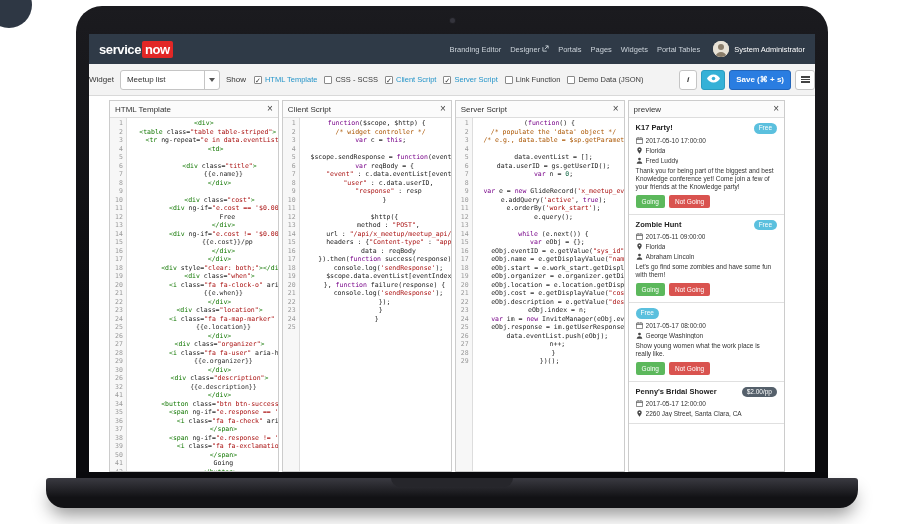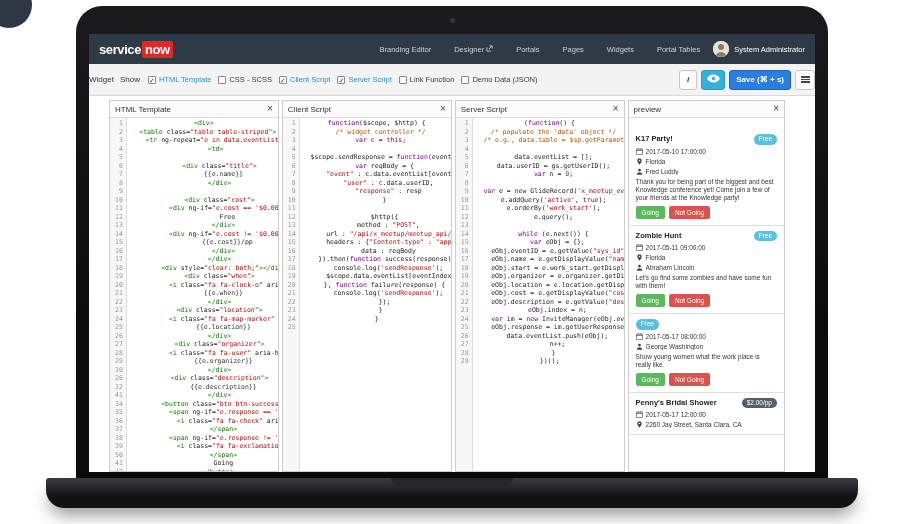--- a/index.html
+++ b/index.html
@@ -22,21 +22,21 @@
 
   .screen { width:726px; height:438px; background:#fff; overflow:hidden;
     display:flex; flex-direction:column; }
 
   
   .sn-header { height:30px; background:#2f3a47; display:flex; align-items:center;
     padding:0 10px; flex:0 0 auto; }
   .logo { font-size:13px; font-weight:bold; color:#fff; letter-spacing:-.4px; white-space:nowrap; }
   .logo .now { background:#e22726; padding:1px 3px; margin-left:1px; border-radius:2px; }
   .nav { display:flex; margin-left:auto; align-items:center; }
-  .nav-item { color:#ccd3da; font-size:7.5px; margin-left:23px; cursor:pointer;
+  .nav-item { color:#ccd3da; font-size:7.5px; margin-left:9px; cursor:pointer;
     display:flex; align-items:center; gap:2px; white-space:nowrap; }
   .user { display:flex; align-items:center; gap:5px; color:#fff; font-size:7.5px;
     margin-left:13px; cursor:pointer; white-space:nowrap; }
   .avatar { width:16px; height:16px; border-radius:50%; background:#e8e2d6; overflow:hidden; flex:0 0 auto; }
   .avatar svg { display:block; width:16px; height:16px; }
 
   
   .toolbar { height:32px; background:#f3f3f3; border-bottom:1px solid #d9d9d9;
     display:flex; align-items:center; padding:0 0; gap:6px; font-size:8px;
     color:#333; flex:0 0 auto; }
@@ -76,21 +76,21 @@
     text-align:right; padding:1px 3px 0 5px; flex:0 0 auto; }
   .code-lines { padding:1px 0 0 3px; white-space:pre; overflow:hidden; color:#222; flex:1;text-align:center; }
   .tok-tag { color:#117700; }
   .tok-string { color:#aa1111; }
   .tok-keyword { color:#770088; }
   .tok-comment { color:#aa5500; }
   .tok-number { color:#116644; }
   .tok-binding { color:#333; }
 
   
-  .preview-body { flex:1; overflow:hidden;margin-top:11px; }
+  .preview-body { flex:1; overflow:hidden; }
   .card { padding:5px 7px 6px; border-bottom:1px solid #e0e0e0; }
   .card-top { display:flex; align-items:flex-start; margin-bottom:2px; }
   .card-title { font-size:7.5px; font-weight:bold; color:#222; flex:1; padding-right:3px; line-height:10px; }
   .badge { font-size:6.5px; line-height:6.5px; color:#fff; border-radius:7px; padding:2px 5px;
     flex:0 0 auto; white-space:nowrap; }
   .meta-row { display:flex; align-items:center; gap:3px; font-size:6.5px; color:#333; margin-top:3px; }
   .meta-icon { flex:0 0 auto; display:flex; }
   .meta-icon svg { width:7px; height:7px; display:block; }
   .meta-text { white-space:nowrap; overflow:hidden; }
   .card-desc { font-size:6.5px; color:#333; margin-top:3px; line-height:8px; }
@@ -128,20 +128,26 @@
                 <circle cx="8" cy="6" r="3" fill="#8a7d6a"></circle>
                 <path d="M2 16c1-3.6 3.5-5 6-5s5 1.4 6 5z" fill="#8a7d6a"></path>
               </svg>
             </span>
           <span>System Administrator</span>
         </div>
       </header>
 
       <div class="toolbar">
         <span class="tb-label">Widget</span>
+        <div class="widget-select">
+          <span class="val">Meetup list</span>
+          <span class="caret-box">
+              <span class="caret"></span>
+            </span>
+        </div>
         <span class="tb-label">Show</span>
         <div class="cb-group">
             <span class="cb">
               <span class="cb-box">✓</span>
               <span class="cb-label" style="color: rgb(37, 149, 201);">HTML Template</span>
             </span>
             <span class="cb">
               <span class="cb-box"></span>
               <span class="cb-label" style="color: rgb(58, 58, 58);">CSS - SCSS</span>
             </span>

